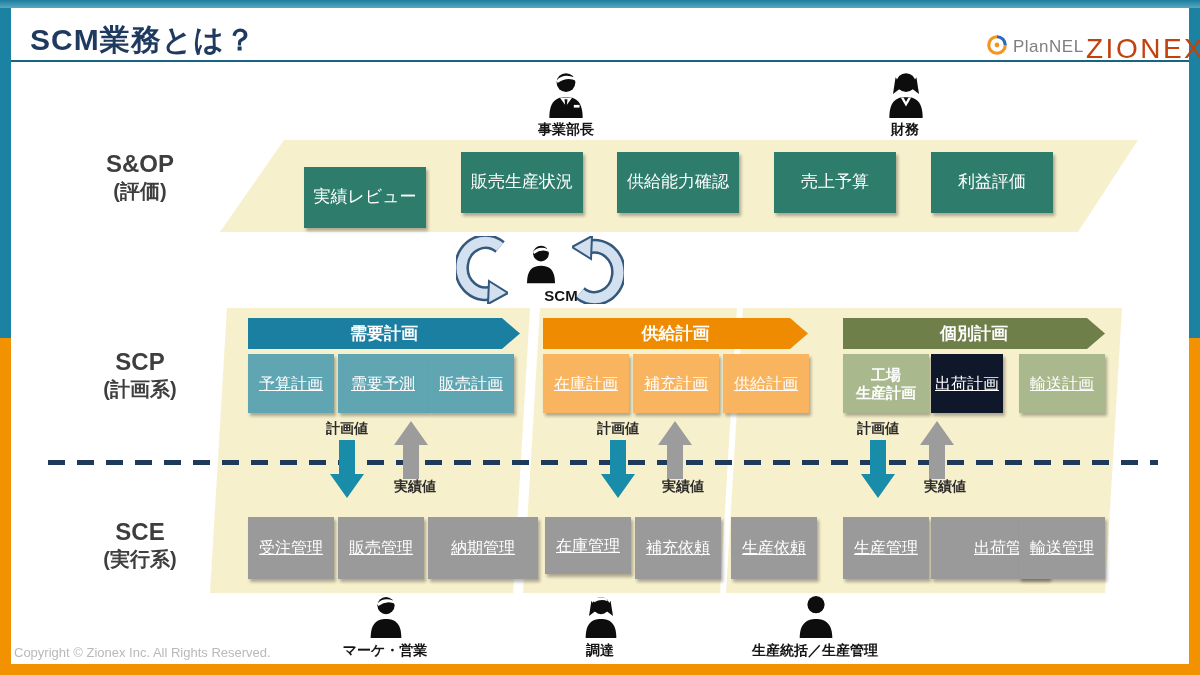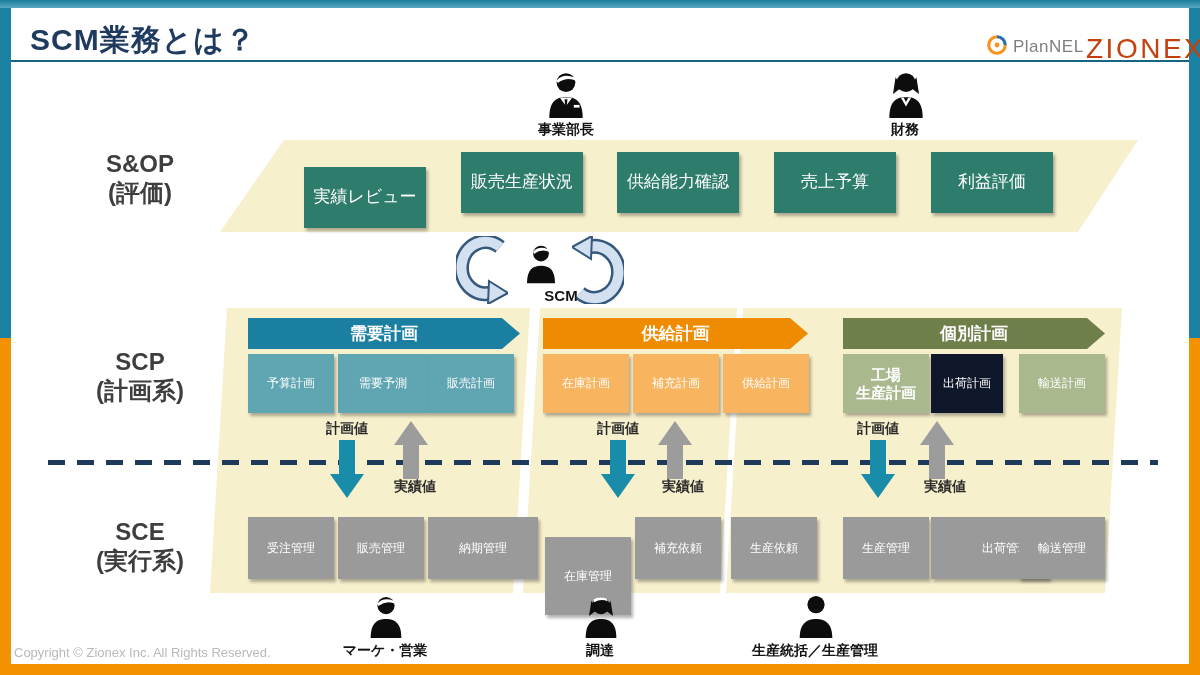--- a/index.html
+++ b/index.html
@@ -12,27 +12,27 @@
   .sidebar-orange{top:338px;width:11px;height:327px;background:#f39200;}
   .bottombar{left:0;top:664px;width:1200px;height:11px;background:#f39200;}
   
   .title{font-size:30px;font-weight:bold;color:#1f3a5f;letter-spacing:1px;}
   .title-divider{height:2px;background:#17657f;}
   .logo-plannel-text{font-size:17px;color:#7f7f7f;letter-spacing:.5px;}
   .logo-zionex-text{font-size:28px;font-weight:normal;color:#c2410c;letter-spacing:2.5px;}
   
   .rail-label{width:180px;text-align:center;color:#3e3e3e;font-weight:bold;line-height:1.2;}
   .rail-label .l1{font-size:24px;display:block;}
-  .rail-label .l2{font-size:24px;display:block;}
+  .rail-label .l2{font-size:20px;display:block;}
   
   .band{background:#f7f0cd;filter:drop-shadow(3px 2px 2px rgba(110,100,70,.5));}
   
   .bx{display:flex;align-items:center;justify-content:center;text-align:center;color:#fff;
       font-size:17px;font-weight:500;box-shadow:2px 3px 3px rgba(0,0,0,.3);z-index:3;white-space:pre-line;line-height:1.2;}
-  .bx-small{font-size:12px;}
+  .bx-small{font-size:16px;text-decoration:underline;}
   .hdr-arrow{display:flex;align-items:center;justify-content:center;color:#fff;font-size:17px;font-weight:bold;
       z-index:3;clip-path:polygon(0 0,calc(100% - 18px) 0,100% 50%,calc(100% - 18px) 100%,0 100%);
       filter:drop-shadow(2px 2px 2px rgba(0,0,0,.25));}
   
   .flow-label{font-size:14px;font-weight:600;color:#2b2b2b;width:80px;text-align:center;z-index:4;}
   .dashed-line{height:5px;background:repeating-linear-gradient(90deg,#1e3a5a 0 17px,transparent 17px 29px);z-index:2;}
   
   .actor-label{font-size:14px;font-weight:600;color:#141414;text-align:center;z-index:4;}
   .copyright{font-size:13px;color:#b9b9b9;}
   svg{display:block;}
@@ -194,21 +194,21 @@
     <svg width="34" height="58" viewBox="0 0 34 58">
         <polygon points="9,58 25,58 25,24 34,24 17,0 0,24 9,24" fill="#9c9c9c"></polygon>
       </svg>
   </div>
   <div class="abs flow-label" style="left:905px;top:478px;">実績値</div>
 
   <div class="abs bx bx-small" style="left: 248px; top: 517px; width: 86px; height: 62px; background-color: rgb(154, 154, 154);">受注管理</div>
   <div class="abs bx bx-small" style="left: 338px; top: 517px; width: 86px; height: 62px; background-color: rgb(154, 154, 154);">販売管理</div>
   <div class="abs bx bx-small" style="left: 428px; top: 517px; width: 110px; height: 62px; background-color: rgb(154, 154, 154);">納期管理</div>
 
-  <div class="abs bx bx-small" style="left: 545px; top: 517px; width: 86px; height: 78px; background-color: rgb(154, 154, 154); margin-top: 20px;">在庫管理</div>
+  <div class="abs bx bx-small" style="left: 545px; top: 517px; width: 86px; height: 57px; background-color: rgb(154, 154, 154);">在庫管理</div>
   <div class="abs bx bx-small" style="left: 635px; top: 517px; width: 86px; height: 62px; background-color: rgb(154, 154, 154);">補充依頼</div>
   <div class="abs bx bx-small" style="left: 731px; top: 517px; width: 86px; height: 62px; background-color: rgb(154, 154, 154);">生産依頼</div>
 
   <div class="abs bx bx-small" style="left: 843px; top: 517px; width: 86px; height: 62px; background-color: rgb(154, 154, 154);">生産管理</div>
   <div class="abs bx bx-small" style="left: 931px; top: 517px; width: 86px; height: 62px; background-color: rgb(154, 154, 154); padding-left: 32px;">出荷管理</div>
   <div class="abs bx bx-small" style="left: 1019px; top: 517px; width: 86px; height: 62px; background-color: rgb(154, 154, 154);">輸送管理</div>
 
   <div class="abs z4" style="left:363px;top:594px;width:46px;height:46px;">
     <svg width="46" height="46" viewBox="0 0 48 48" fill="#0d0d0d">
       <circle cx="24" cy="12" r="9"></circle>

